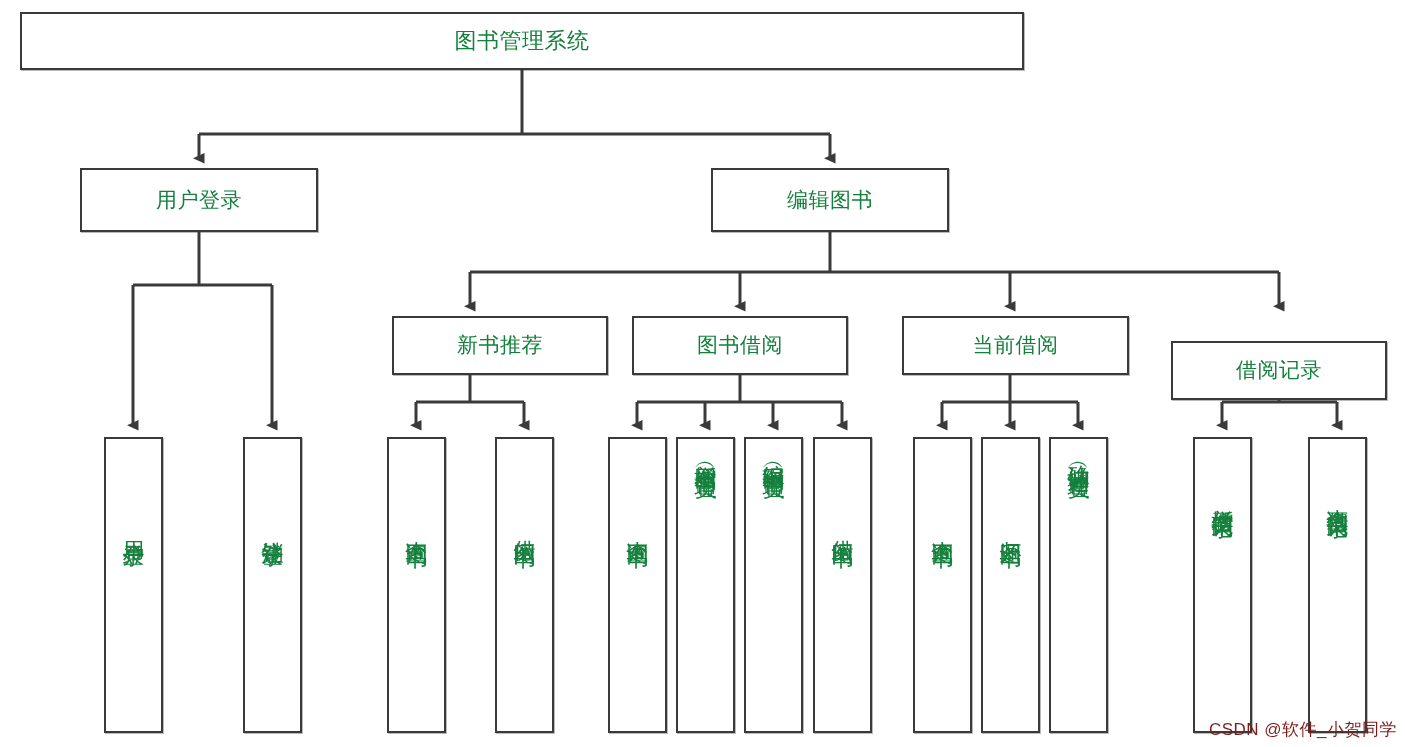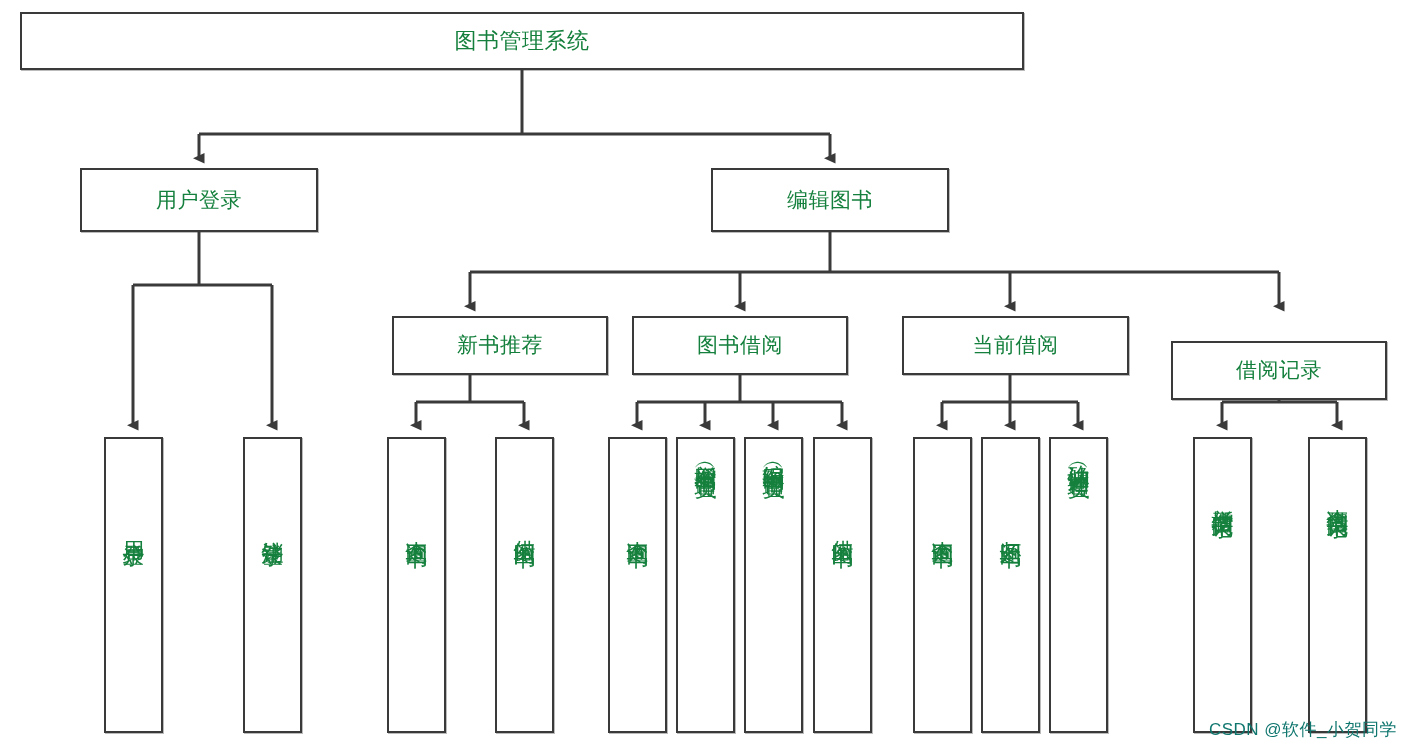--- a/index.html
+++ b/index.html
@@ -70,21 +70,21 @@
     padding-top: 46px;
   }
   .node.vert.tall .node-label {
     padding-top: 2px;
   }
   #watermark {
     position: absolute;
     right: 8px;
     bottom: 6px;
     font-size: 17px;
-    color: #0f766e;
+    color: #7f1d1d;
     letter-spacing: 0.5px;
     z-index: 5;
     white-space: pre;
   }
 </style>
 </head>
 <body>
 
 <div id="canvas">
 

